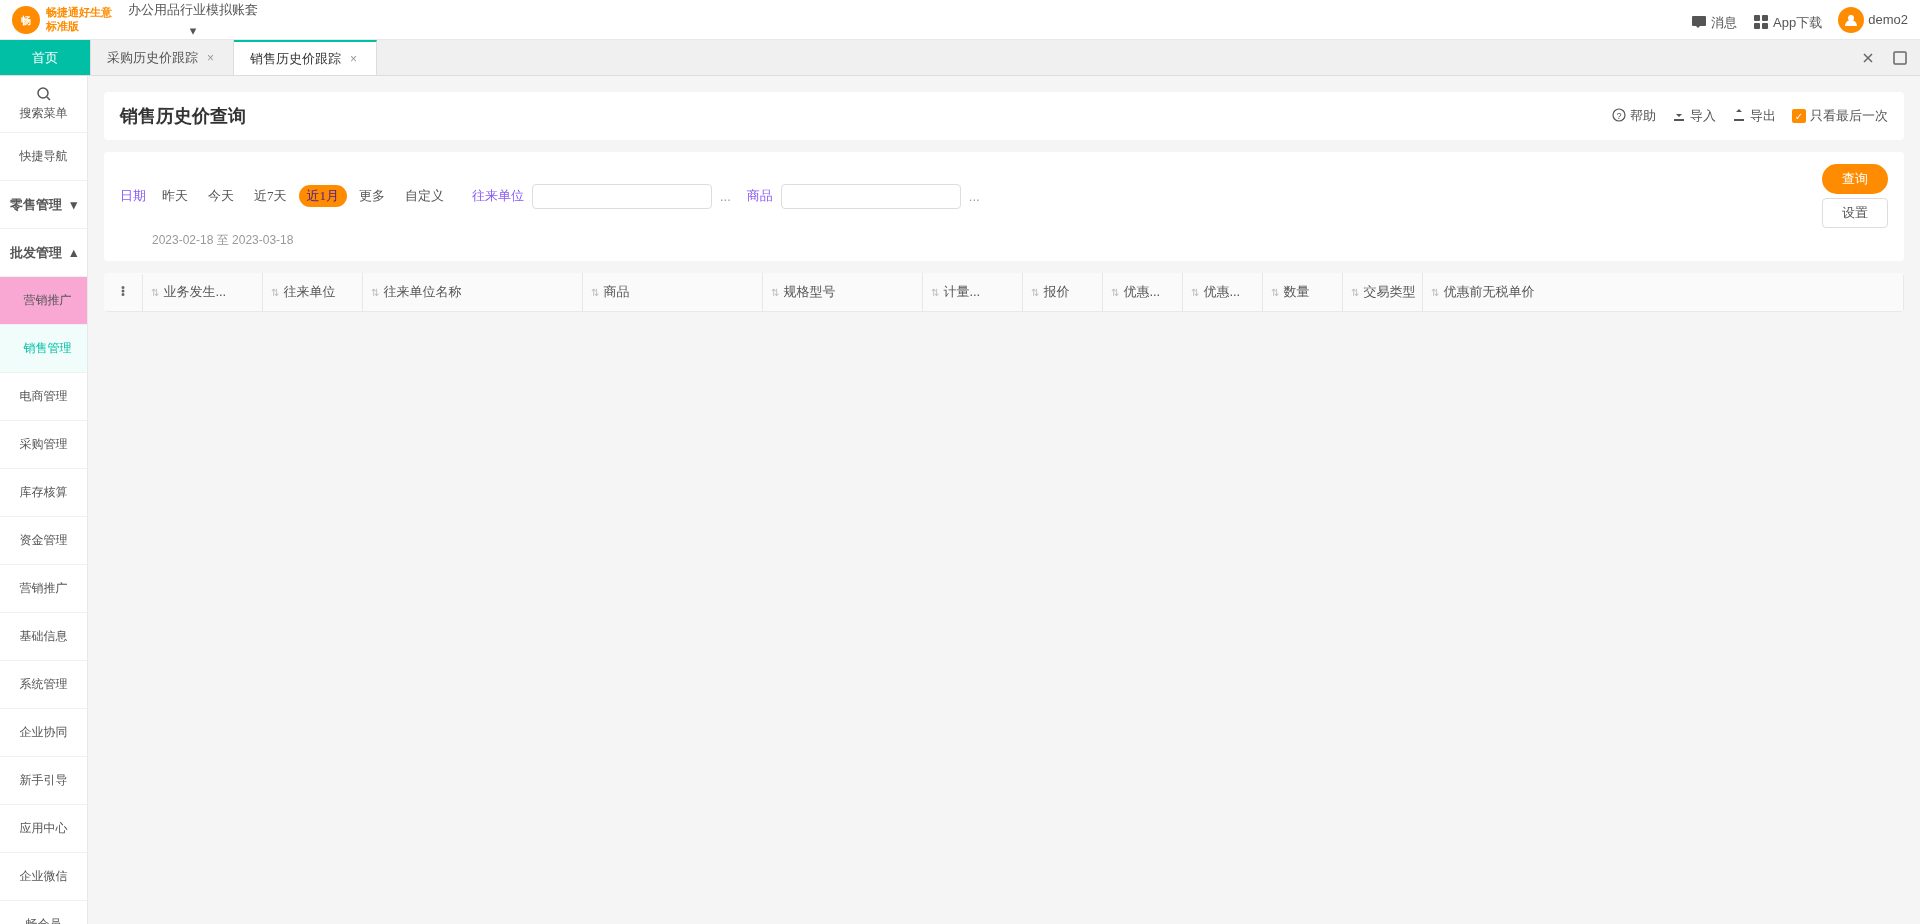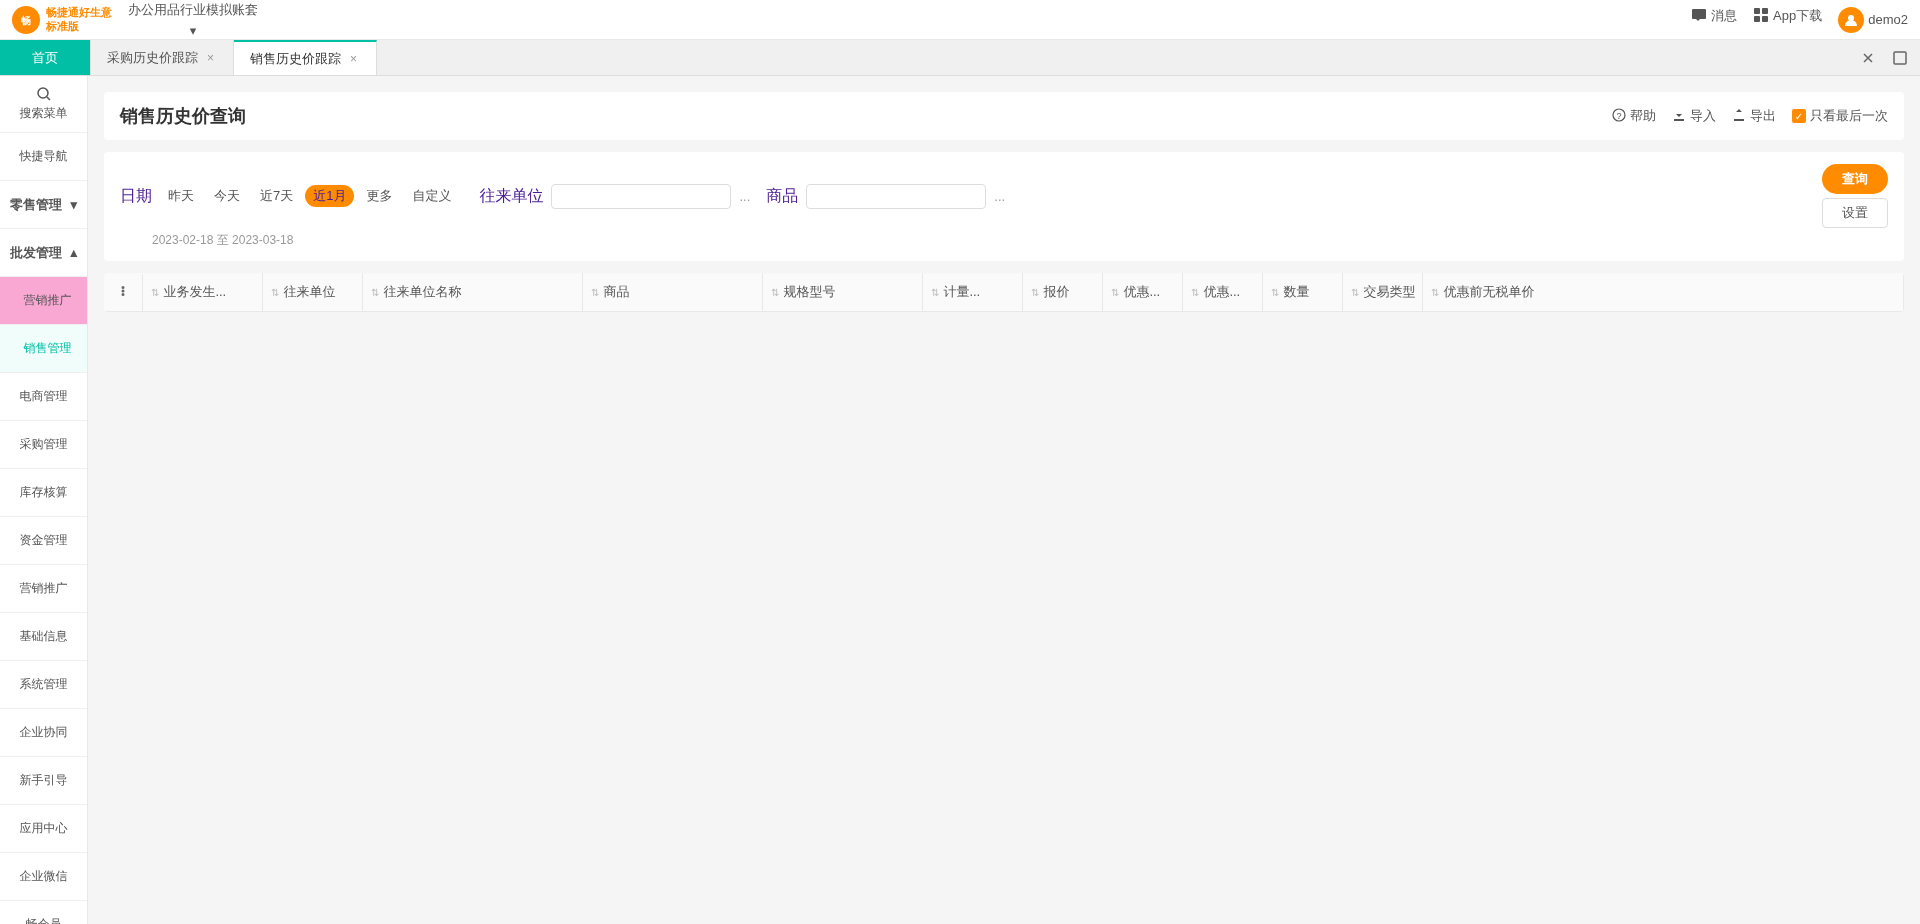--- a/index.html
+++ b/index.html
@@ -52,21 +52,21 @@
       gap: 4px;
       color: #555;
       font-size: 13px;
       cursor: pointer;
       padding: 4px 8px;
       border-radius: 4px;
       flex-direction: column;
     }
     .top-bar-right {
       display: flex;
-      align-items: flex-start;
+      align-items: flex-end;
       gap: 16px;
     }
     .top-right-item {
       display: flex;
       align-items: center;
       gap: 4px;
       cursor: pointer;
       color: #555;
       font-size: 13px;
     }
@@ -254,35 +254,36 @@
       align-items: center;
       gap: 16px;
       flex-wrap: wrap;
     }
     .search-item {
       display: flex;
       align-items: center;
       gap: 8px;
     }
     .search-label {
-      color: #4c1d95;
-      font-size: 16px;
+      color: #8b5cf6;
+      font-size: 13px;
       white-space: nowrap;
     }
     .date-filters {
       display: flex;
       align-items: center;
       gap: 4px;
       font-size: 13px;
     }
     .date-btn {
       padding: 2px 8px;
       border-radius: 12px;
       cursor: pointer;
       color: #555;
+      font-family: Liberation Serif, serif;
     }
     .date-btn.active {
       background: #ff8c00;
       color: #4c1d95;
       border-radius: 12px;
     }
     .date-range-text {
       font-size: 12px;
       color: #999;
       margin-left: 4px;
@@ -302,21 +303,20 @@
       cursor: pointer;
     }
     .search-btn {
       background: #ff8c00;
       color: white;
       border: none;
       padding: 6px 20px;
       border-radius: 15px;
       cursor: pointer;
       font-size: 13px;
-      font-weight: bold;
     }
     .settings-btn {
       background: #fff;
       border: 1px solid #ddd;
       padding: 5px 16px;
       border-radius: 4px;
       cursor: pointer;
       font-size: 13px;
       color: #555;
     }

